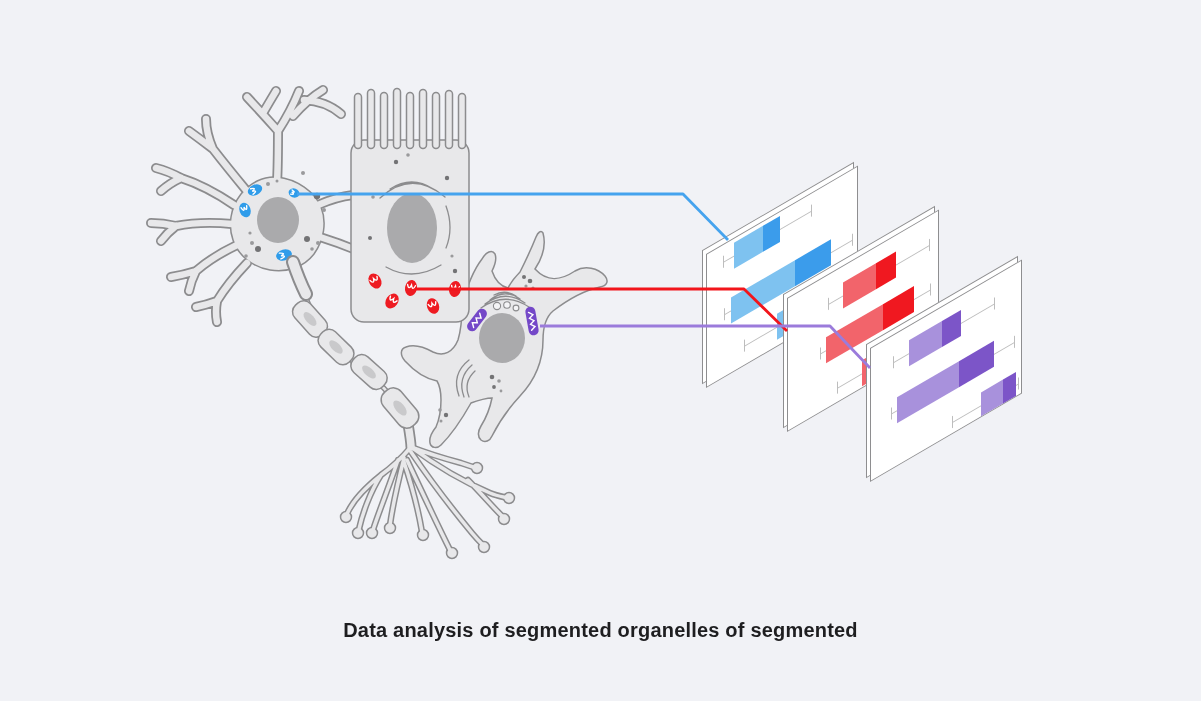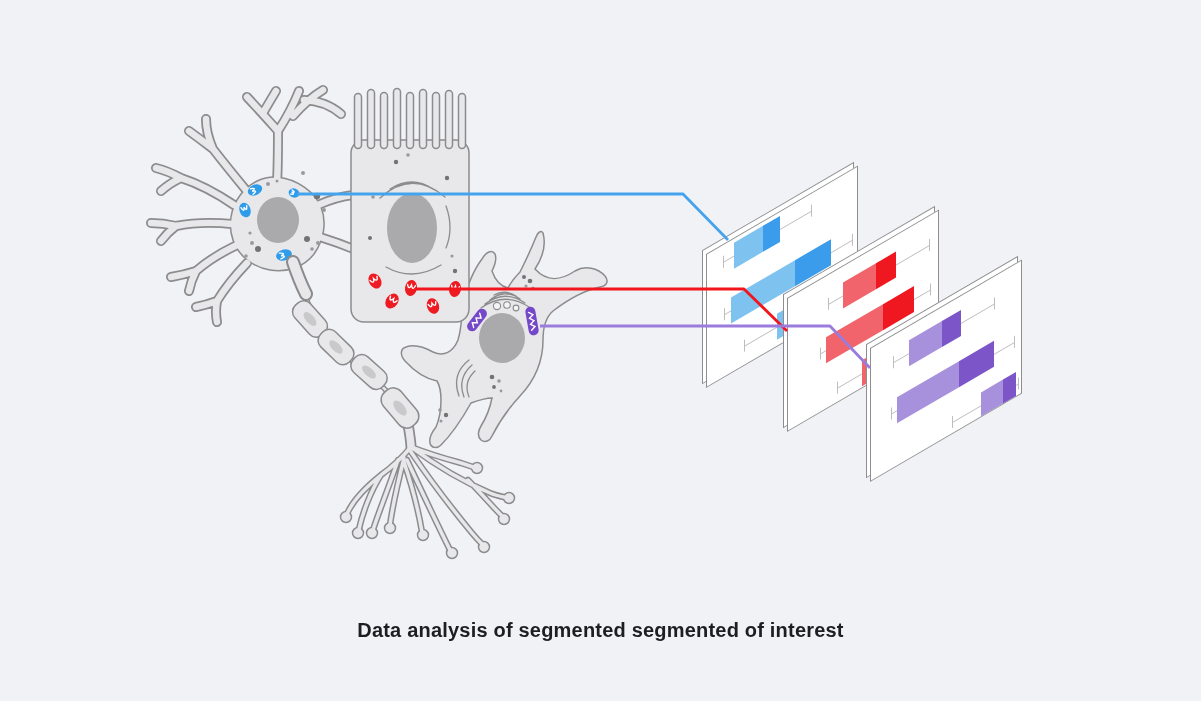--- a/index.html
+++ b/index.html
@@ -246,13 +246,13 @@
       <div class="bp-box" style="left: 132px; top: 108px; width: 13px; height: 26px; background: rgb(124, 85, 200);"></div>
     </div>
 </div>
 
 <svg id="links-svg" width="1201" height="701" viewBox="0 0 1201 701">
   <polyline fill="none" stroke-width="2.8" stroke-linejoin="round" points="297,194 683,194 728,240" stroke="#45A3EE"></polyline>
   <polyline fill="none" stroke-width="2.8" stroke-linejoin="round" points="415,289 744,289 787,331" stroke="#F2151B"></polyline>
   <polyline fill="none" stroke-width="2.8" stroke-linejoin="round" points="540,326 830,326 870,368" stroke="#9B7BDB"></polyline>
 </svg>
 
-<div id="caption">Data analysis of segmented segmented of interest</div>
+<div id="caption">Data analysis of segmented organelles of segmented</div>
 
 </body></html>

